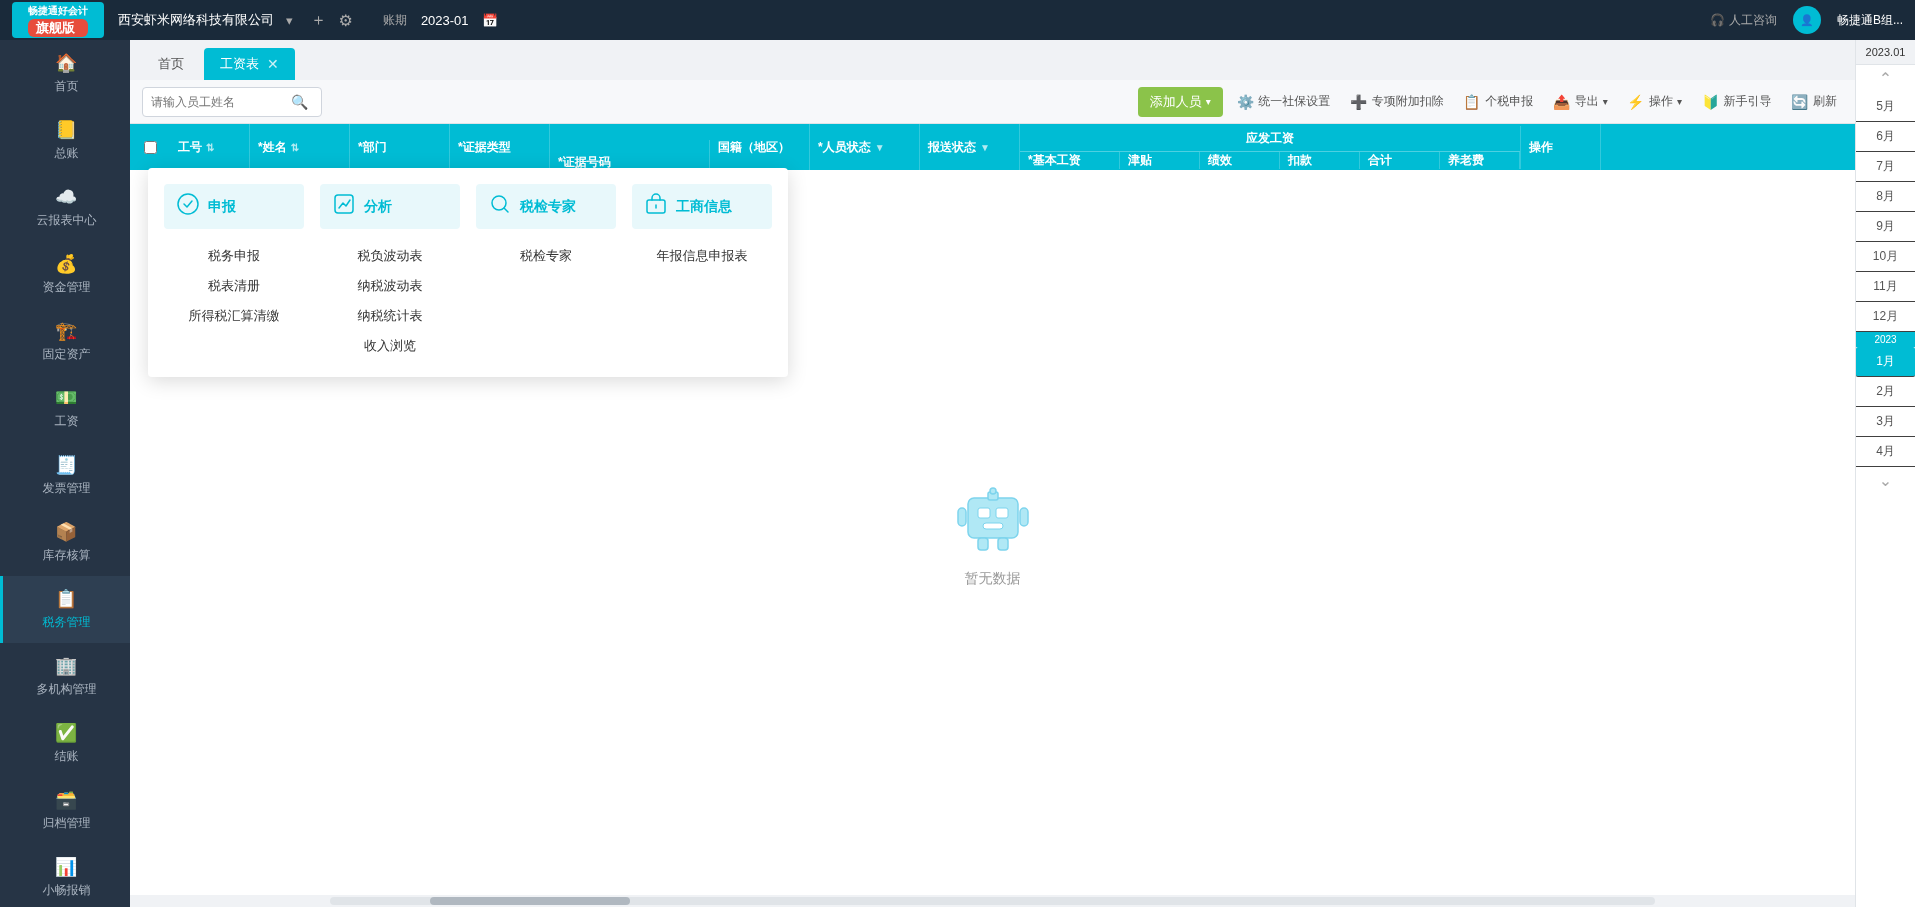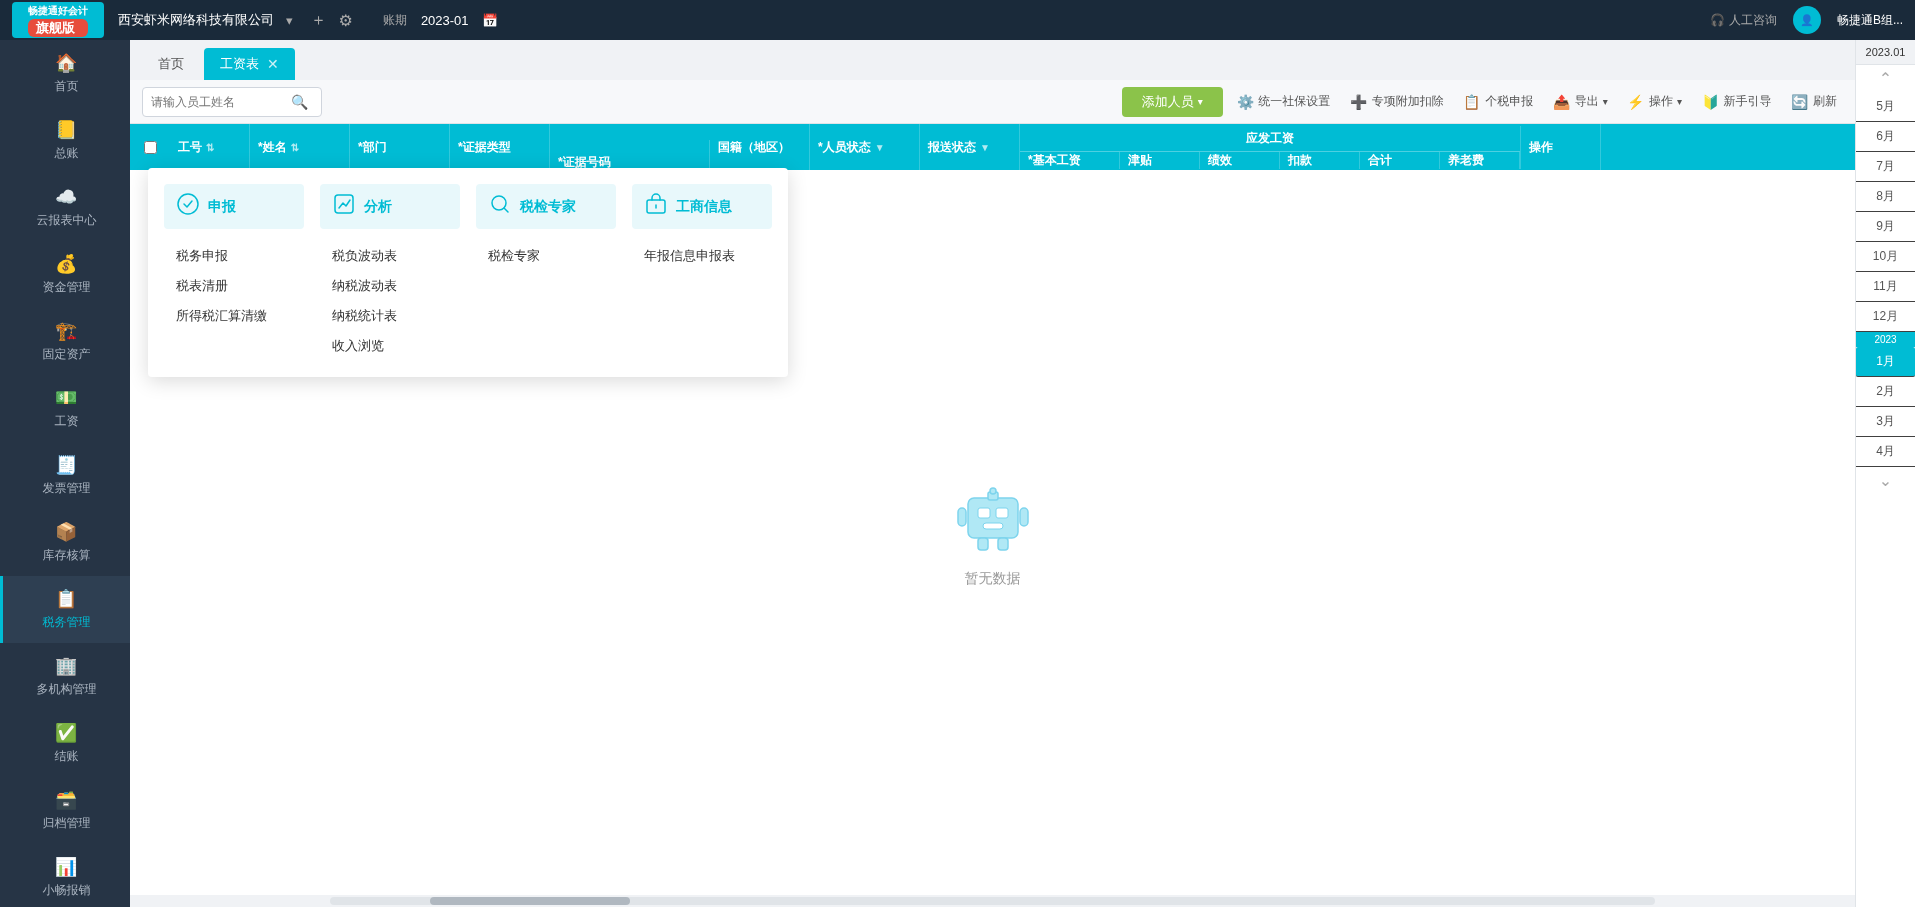--- a/index.html
+++ b/index.html
@@ -206,21 +206,21 @@
       background: transparent;
     }
     .search-icon { color: #999; font-size: 14px; }
     .spacer { flex: 1; }
     .btn-add {
       height: 30px;
       background: #8bc34a;
       color: white;
       border: none;
       border-radius: 4px;
-      padding: 0 20px;
+      padding: 0 12px;
       cursor: pointer;
       font-size: 13px;
       display: flex;
       align-items: center;
       gap: 4px;
     }
     .btn-add .arrow { font-size: 10px; }
     .toolbar-action {
       display: flex;
       align-items: center;
@@ -659,21 +659,21 @@
     <div class="cal-year-badge">2023</div>
     <div class="cal-month active">1月</div>
     <div class="cal-month">2月</div>
     <div class="cal-month">3月</div>
     <div class="cal-month">4月</div>
     <div class="cal-nav">⌄</div>
   </div>
 
 </div>
 
-<div style="position:fixed;top:0;left:0;right:0;bottom:0;z-index:100;pointer-events:none;">
+<div style="position:fixed;top:0;left:0;right:0;bottom:0;z-index:100;pointer-events:none;text-align:center;">
   <div class="dropdown-menu" style="pointer-events:all;">
     <div class="dropdown-sections">
 
       <div class="dropdown-section">
         <div class="section-header">
           <span class="section-header-icon">
             <svg width="24" height="24" viewBox="0 0 24 24" fill="none" xmlns="http://www.w3.org/2000/svg">
               <circle cx="12" cy="12" r="10" stroke="#00bcd4" stroke-width="1.5" fill="#e8f8fb"></circle>
               <path d="M8 12l3 3 5-6" stroke="#00bcd4" stroke-width="1.5" stroke-linecap="round" stroke-linejoin="round"></path>
             </svg>

